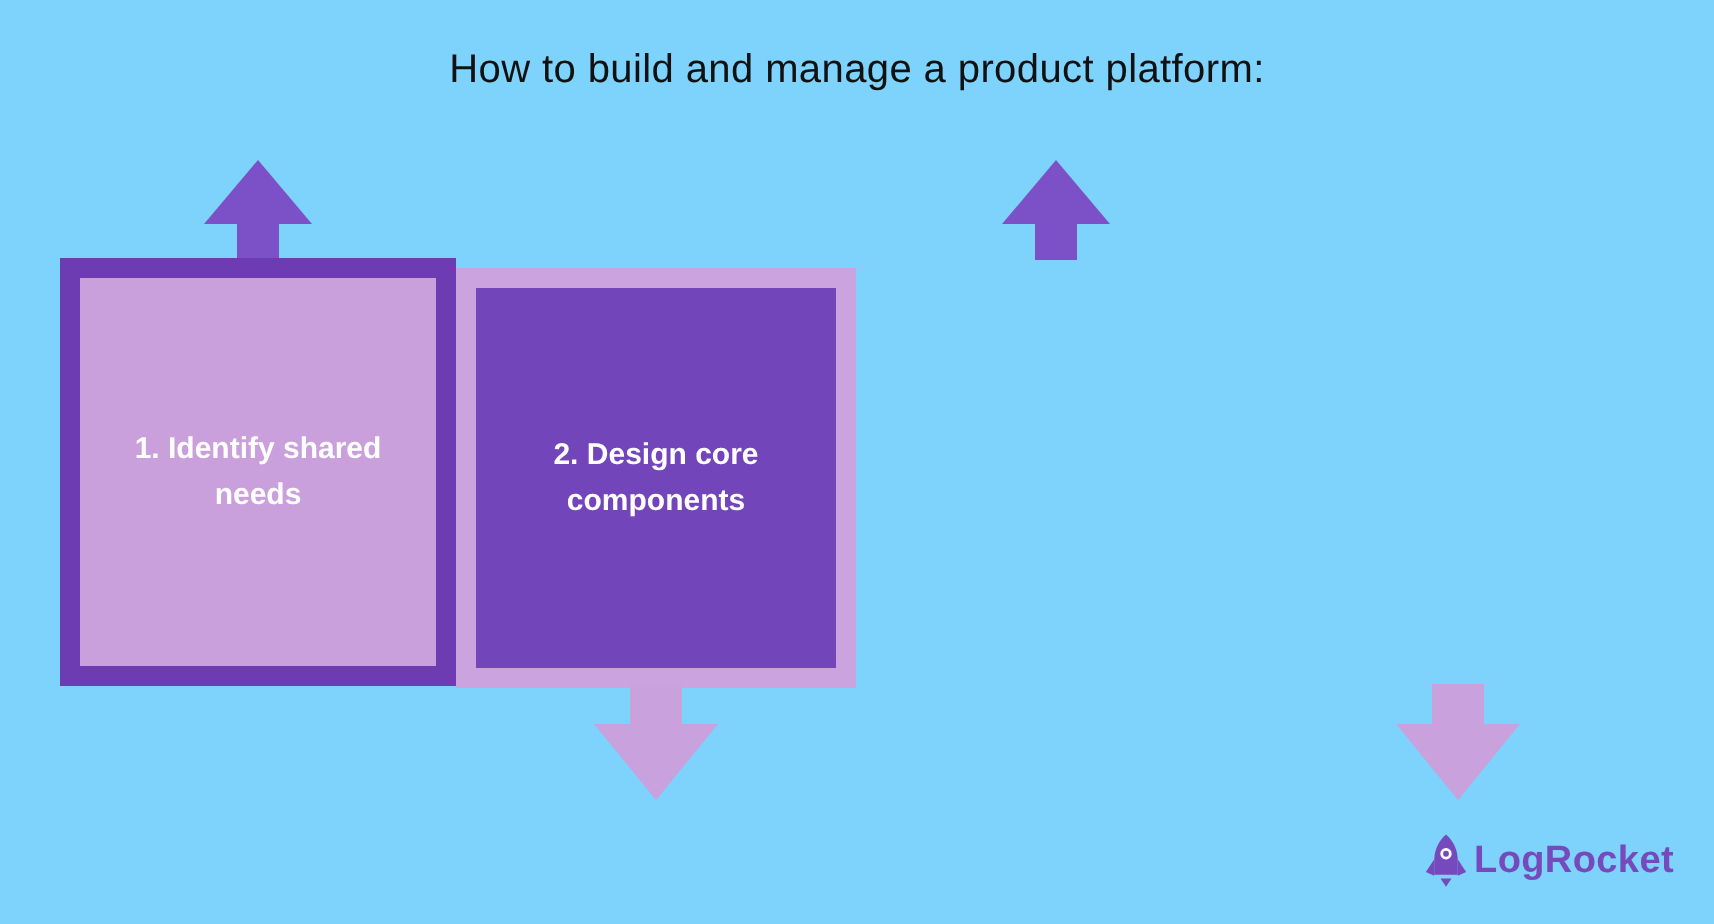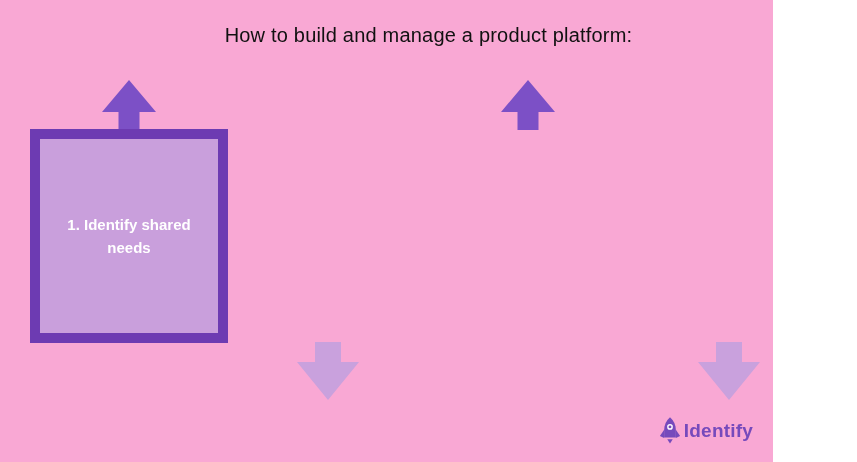--- a/index.html
+++ b/index.html
@@ -4,22 +4,22 @@
 <style>
   html, body { margin: 0; padding: 0; }
   body {
     width: 857px; height: 462px;
     background: #ffffff;
     font-family: "Liberation Sans", "DejaVu Sans", sans-serif;
     overflow: hidden;
   }
   .canvas {
     position: relative;
-    width: 773px; height: 462px;
-    background: #f9a8d4;
+    width: 857px; height: 462px;
+    background: #7dd3fc;
   }
   .title {
     position: absolute;
     left: 0; top: 24px;
     width: 857px;
     text-align: center;
     font-size: 20px;
     font-weight: 400;
     color: #111111;
     letter-spacing: 0.2px;
@@ -87,35 +87,38 @@
   <svg class="arrow" id="arrow-up-1" width="54" height="50" viewBox="0 0 54 50">
     <polygon points="27,0 54,32 37.5,32 37.5,50 16.5,50 16.5,32 0,32" fill="#7c50c6"></polygon>
   </svg>
   <svg class="arrow" id="arrow-up-2" width="54" height="50" viewBox="0 0 54 50">
     <polygon points="27,0 54,32 37.5,32 37.5,50 16.5,50 16.5,32 0,32" fill="#7c50c6"></polygon>
   </svg>
 
   <div class="step-box style-light" id="box1">
     <span class="step-label">1. Identify shared needs</span>
   </div>
+  <div class="step-box style-dark" id="box2">
+    <span class="step-label">2. Design core components</span>
+  </div>
 
   <svg class="arrow" id="arrow-down-1" width="62" height="58" viewBox="0 0 62 58">
     <polygon points="18,0 44,0 44,20 62,20 31,58 0,20 18,20" fill="#c9a1dd"></polygon>
   </svg>
   <svg class="arrow" id="arrow-down-2" width="62" height="58" viewBox="0 0 62 58">
     <polygon points="18,0 44,0 44,20 62,20 31,58 0,20 18,20" fill="#c9a1dd"></polygon>
   </svg>
 
   <div class="logo">
     <svg width="22" height="30" viewBox="0 0 24 32">
       <g fill="#764abc">
         <path d="M12,1 C16.2,4.6 18.4,9.6 18.4,15.2 L18.4,23 L5.6,23 L5.6,15.2 C5.6,9.6 7.8,4.6 12,1 Z"></path>
         <path d="M5.6,14.5 L1,21.5 L5.6,23.5 Z"></path>
         <path d="M18.4,14.5 L23,21.5 L18.4,23.5 Z"></path>
         <path d="M9,25 L15,25 L12,29.5 Z"></path>
       </g>
       <circle cx="12" cy="11.5" r="3.1" fill="#ffffff"></circle>
       <circle cx="12" cy="11.5" r="1.6" fill="#764abc"></circle>
     </svg>
-    <span class="logo-text">Identify</span>
+    <span class="logo-text">LogRocket</span>
   </div>
 
 </div>
 
 </body></html>

